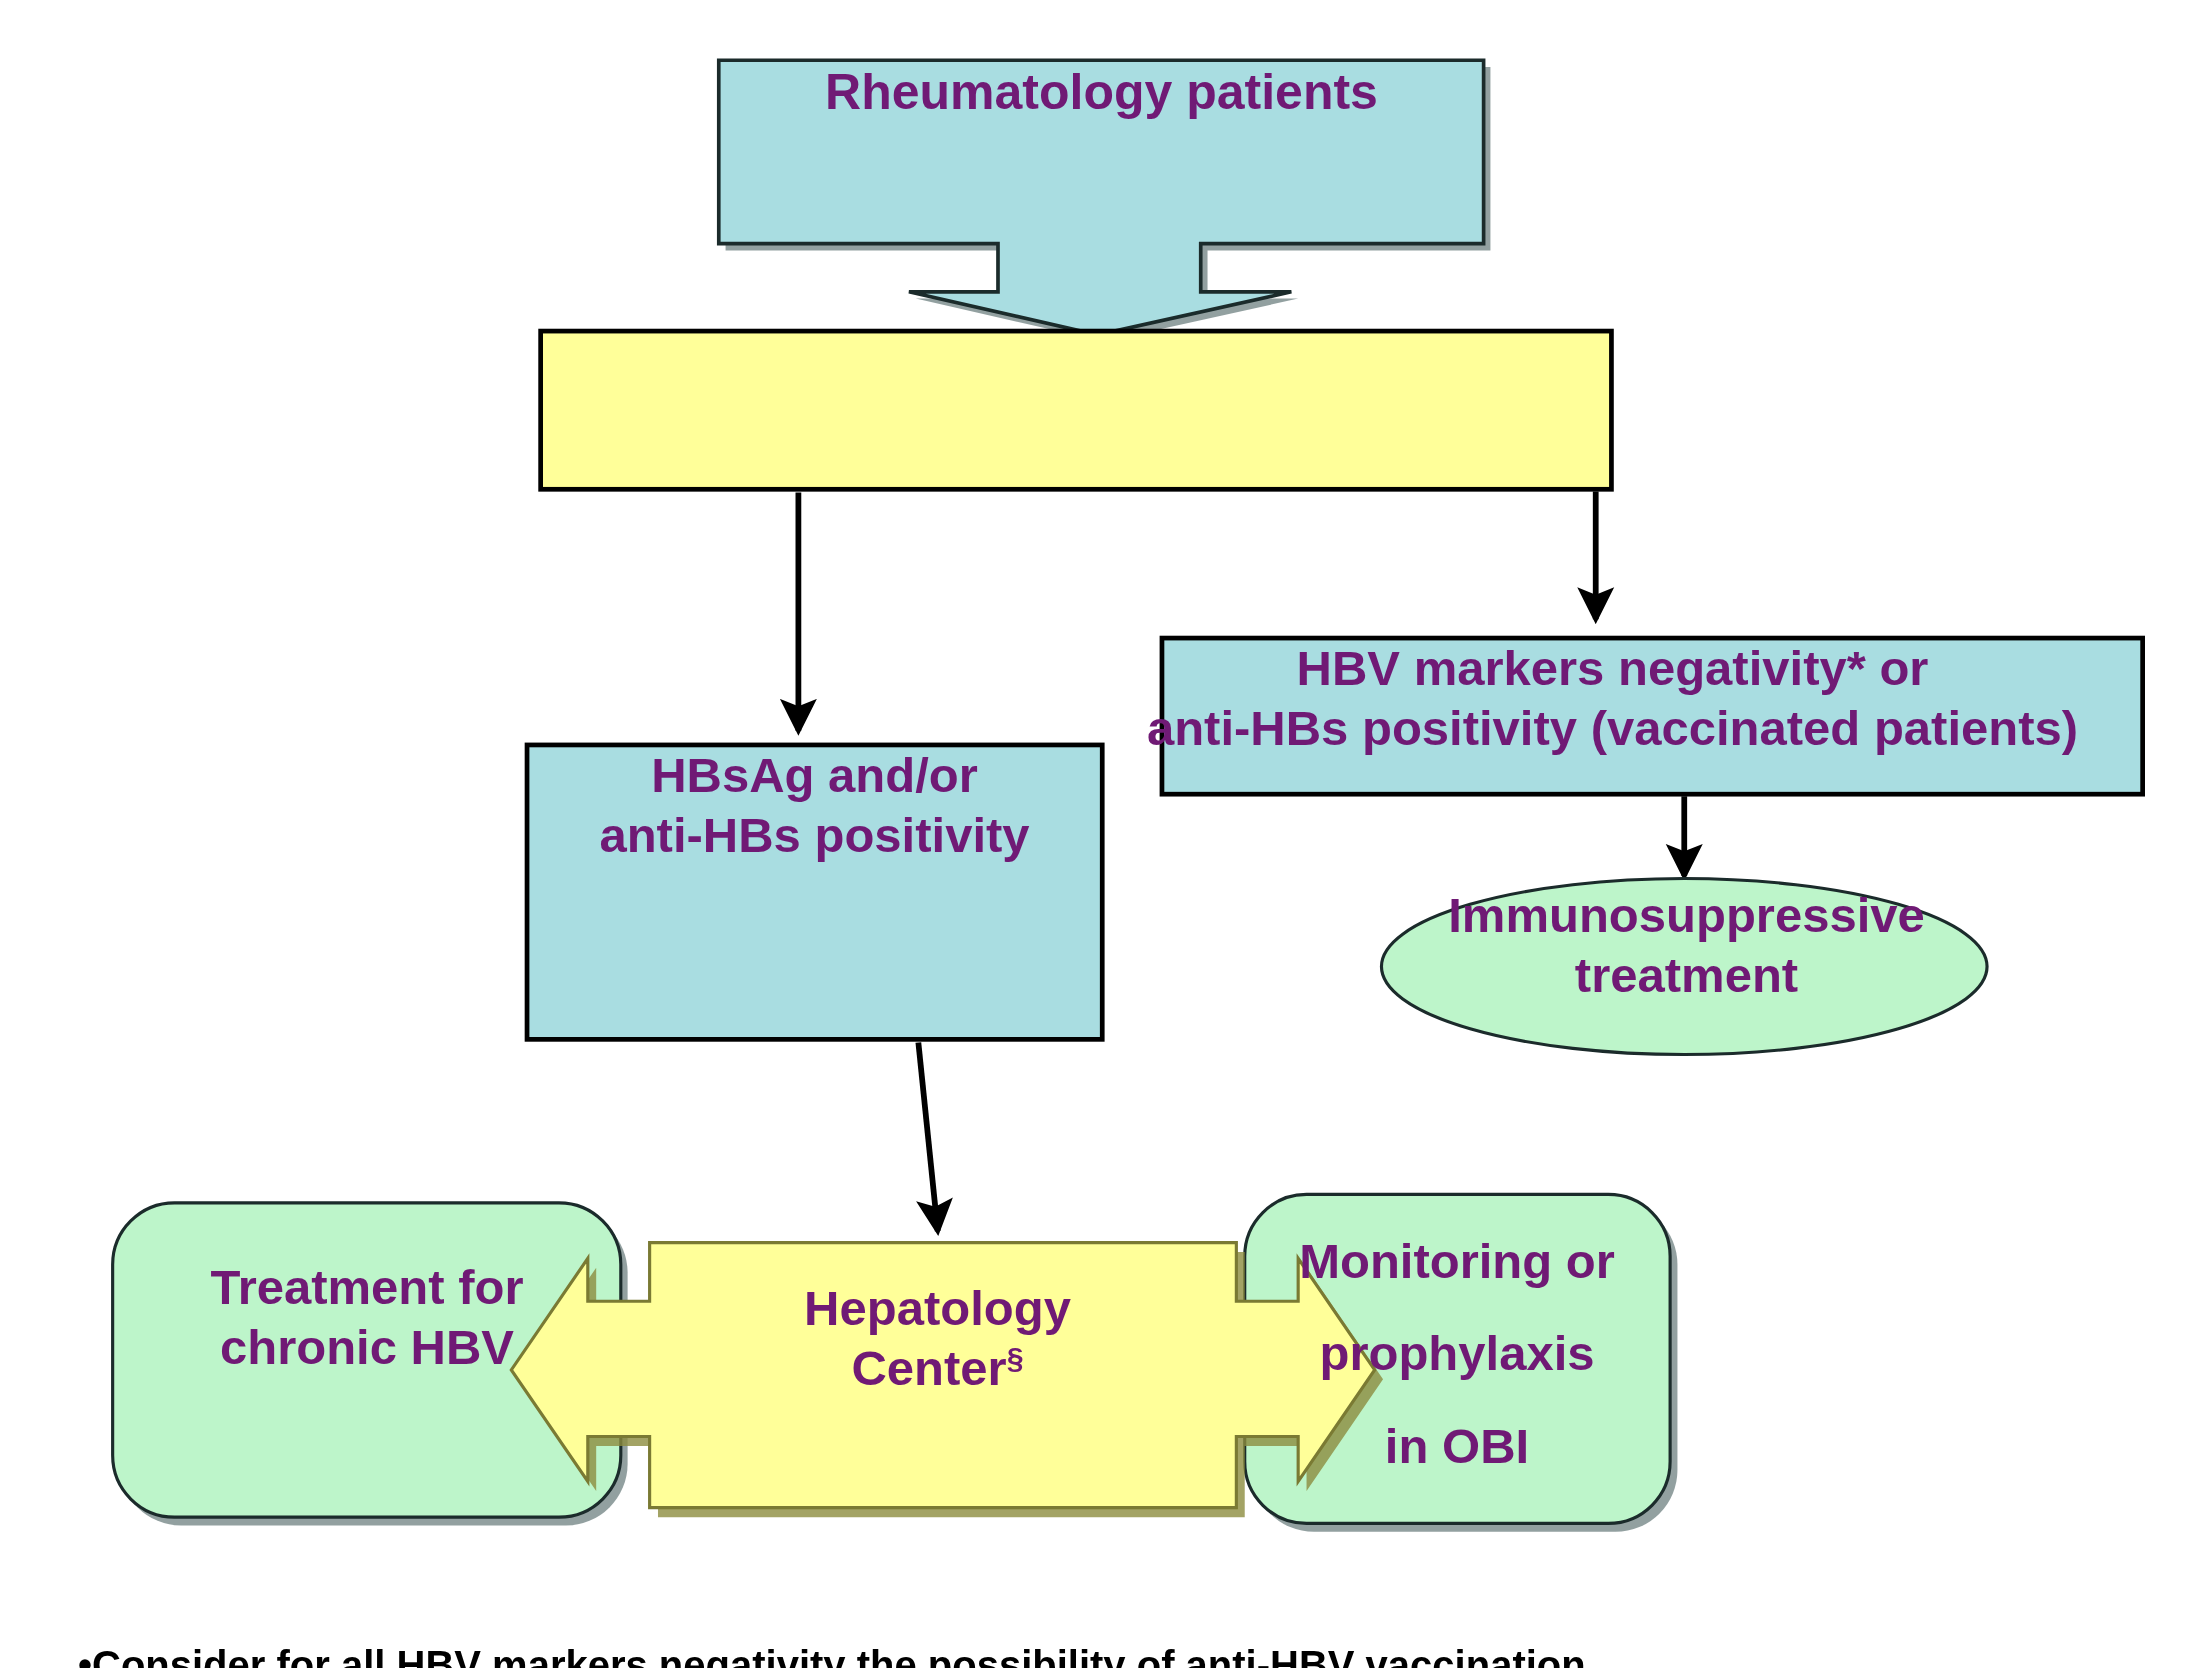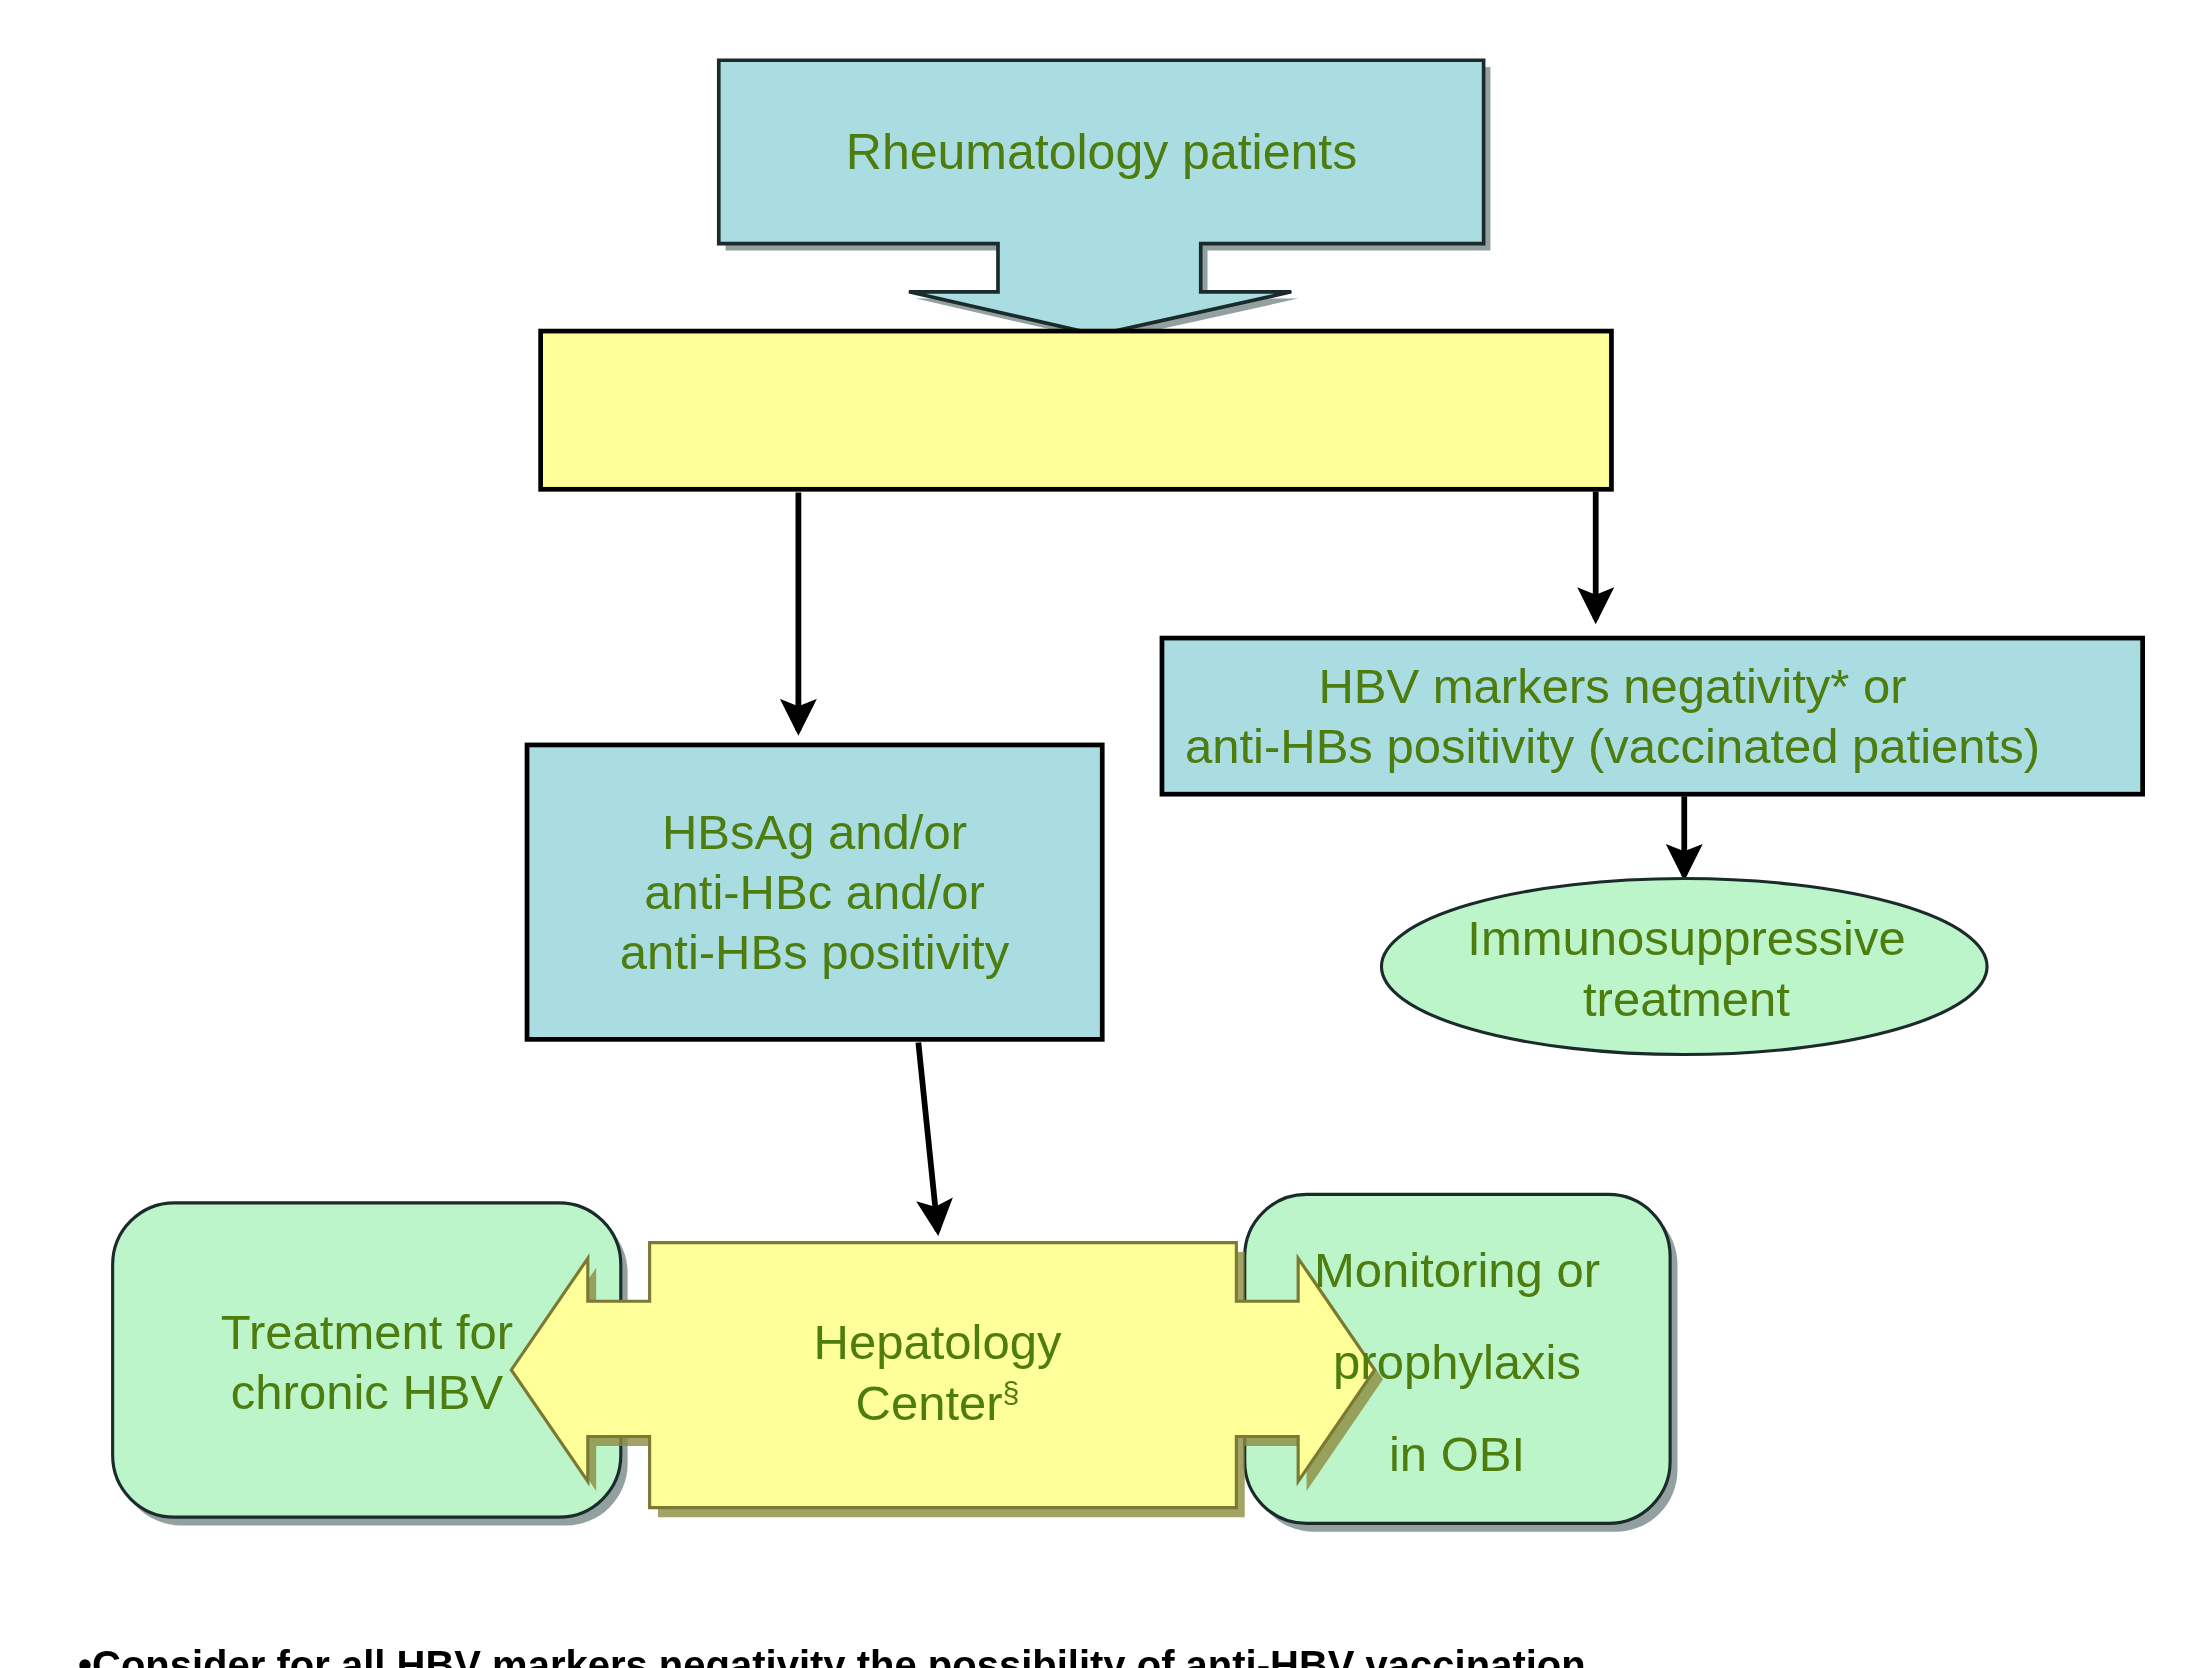--- a/index.html
+++ b/index.html
@@ -23,25 +23,24 @@
     left: 0;
     top: 0;
     width: 2205px;
     height: 1668px;
   }
   .node-text {
     position: absolute;
     display: flex;
     flex-direction: column;
     align-items: center;
-    justify-content: center;
     text-align: center;
-    color: #4d7c0f;
+    color: #701a75;
     font-family: "Liberation Sans", sans-serif;
-    font-weight: 400;
+    font-weight: 700;
     line-height: 1.23;
     pointer-events: none;
     white-space: pre;
   }
   .t-line { display: block; }
 
   
   #txt-rheumatology {
     left: 719px; top: 62px; width: 765px; height: 182px;
     font-size: 50px;
@@ -225,21 +224,20 @@
   </div>
 
 
   <div class="node-text" id="txt-hbv-neg">
     <span class="t-line">HBV markers negativity* or</span>
     <span class="t-line">anti-HBs positivity (vaccinated patients)</span>
   </div>
 
   <div class="node-text" id="txt-hbsag-pos">
     <span class="t-line">HBsAg and/or</span>
-    <span class="t-line">anti-HBc and/or</span>
     <span class="t-line">anti-HBs positivity</span>
   </div>
 
   <div class="node-text" id="txt-immuno">
     <span class="t-line">Immunosuppressive</span>
     <span class="t-line">treatment</span>
   </div>
 
   <div class="node-text" id="txt-hepatology">
     <span class="t-line">Hepatology</span>

